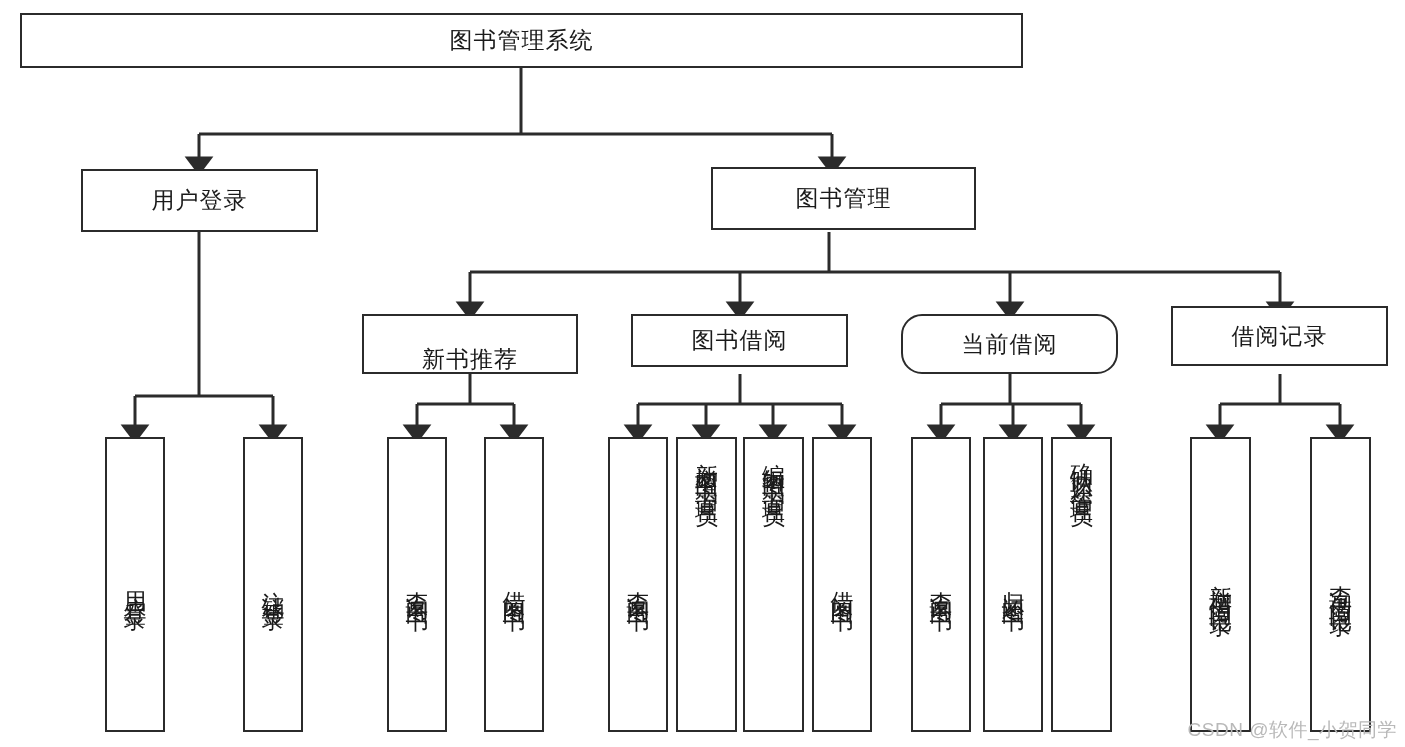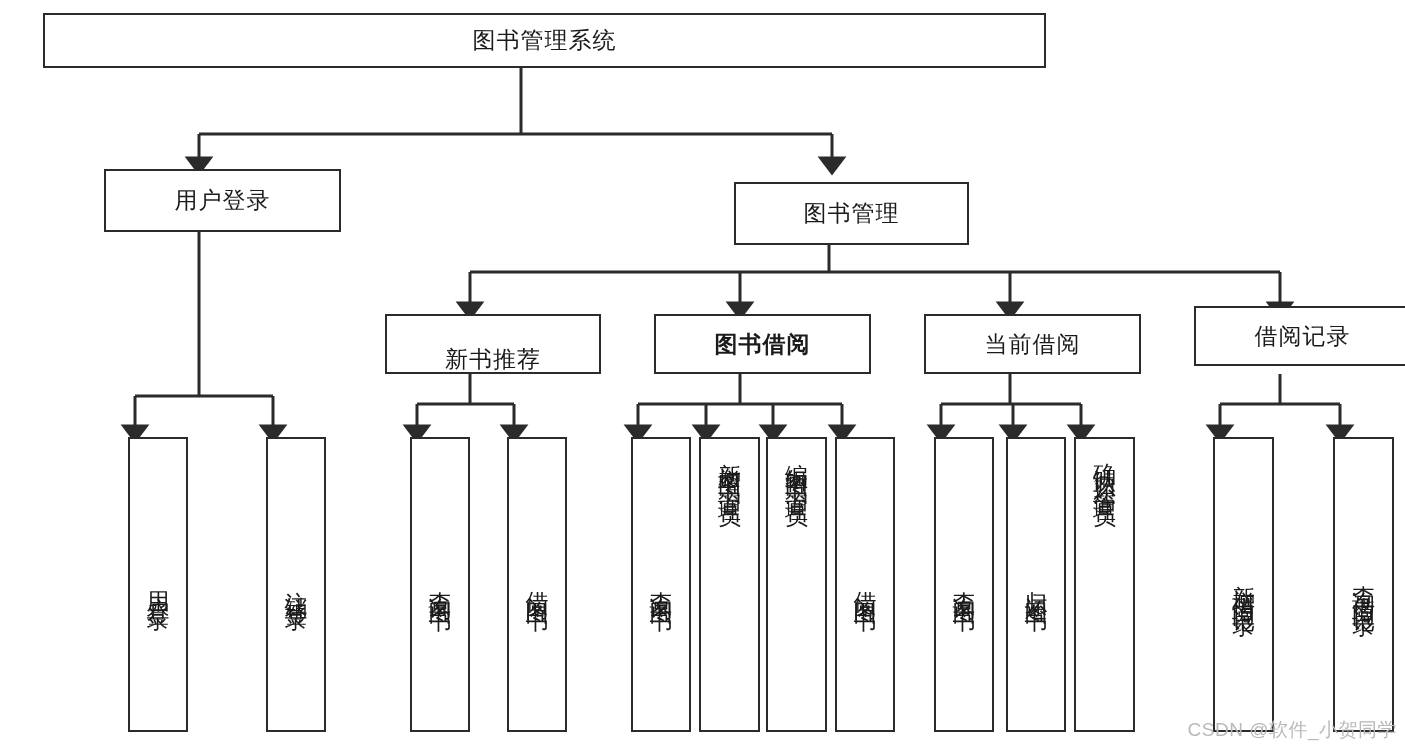--- a/index.html
+++ b/index.html
@@ -27,21 +27,20 @@
   .node {
     position: absolute;
     box-sizing: border-box;
     border: 2px solid #2b2b2b;
     background: #ffffff;
     color: #1a1a1a;
     display: flex;
     align-items: center;
     justify-content: center;
     z-index: 2;
-    margin-left: 23px;
   }
   .node .label {
     font-size: 23px;
     line-height: 1.15;
     letter-spacing: 1px;
     white-space: nowrap;
   }
   
   .node.leaf {
     align-items: flex-start;
@@ -127,31 +126,31 @@
     </g>
   </svg>
 
   <div class="node" style="left:20px; top:13px; width:1003px; height:55px;">
     <span class="label">图书管理系统</span>
   </div>
 
   <div class="node" style="left:81px; top:169px; width:237px; height:63px;">
     <span class="label">用户登录</span>
   </div>
-  <div class="node" style="left:711px; top:182px; width:235px; height:63px;">
+  <div class="node" style="left:711px; top:167px; width:265px; height:63px;">
     <span class="label">图书管理</span>
   </div>
 
   <div class="node" style="left:362px; top:314px; width:216px; height:60px;align-items:flex-end;">
     <span class="label">新书推荐</span>
   </div>
-  <div class="node" style="left:631px; top:314px; width:217px; height:60px;font-weight:bold;">
+  <div class="node" style="left:631px; top:314px; width:217px; height:53px;">
     <span class="label">图书借阅</span>
   </div>
-  <div class="node" style="left:901px; top:314px; width:217px; height:60px;">
+  <div class="node" style="left:901px; top:314px; width:217px; height:60px;border-radius:21px;">
     <span class="label">当前借阅</span>
   </div>
   <div class="node" style="left:1171px; top:306px; width:217px; height:60px;">
     <span class="label">借阅记录</span>
   </div>
 
   <div class="node leaf centered" style="left:105px; top:437px; width:60px; height:295px;">
     <span class="label">用户登录</span>
   </div>
   <div class="node leaf centered" style="left:243px; top:437px; width:60px; height:295px;">

